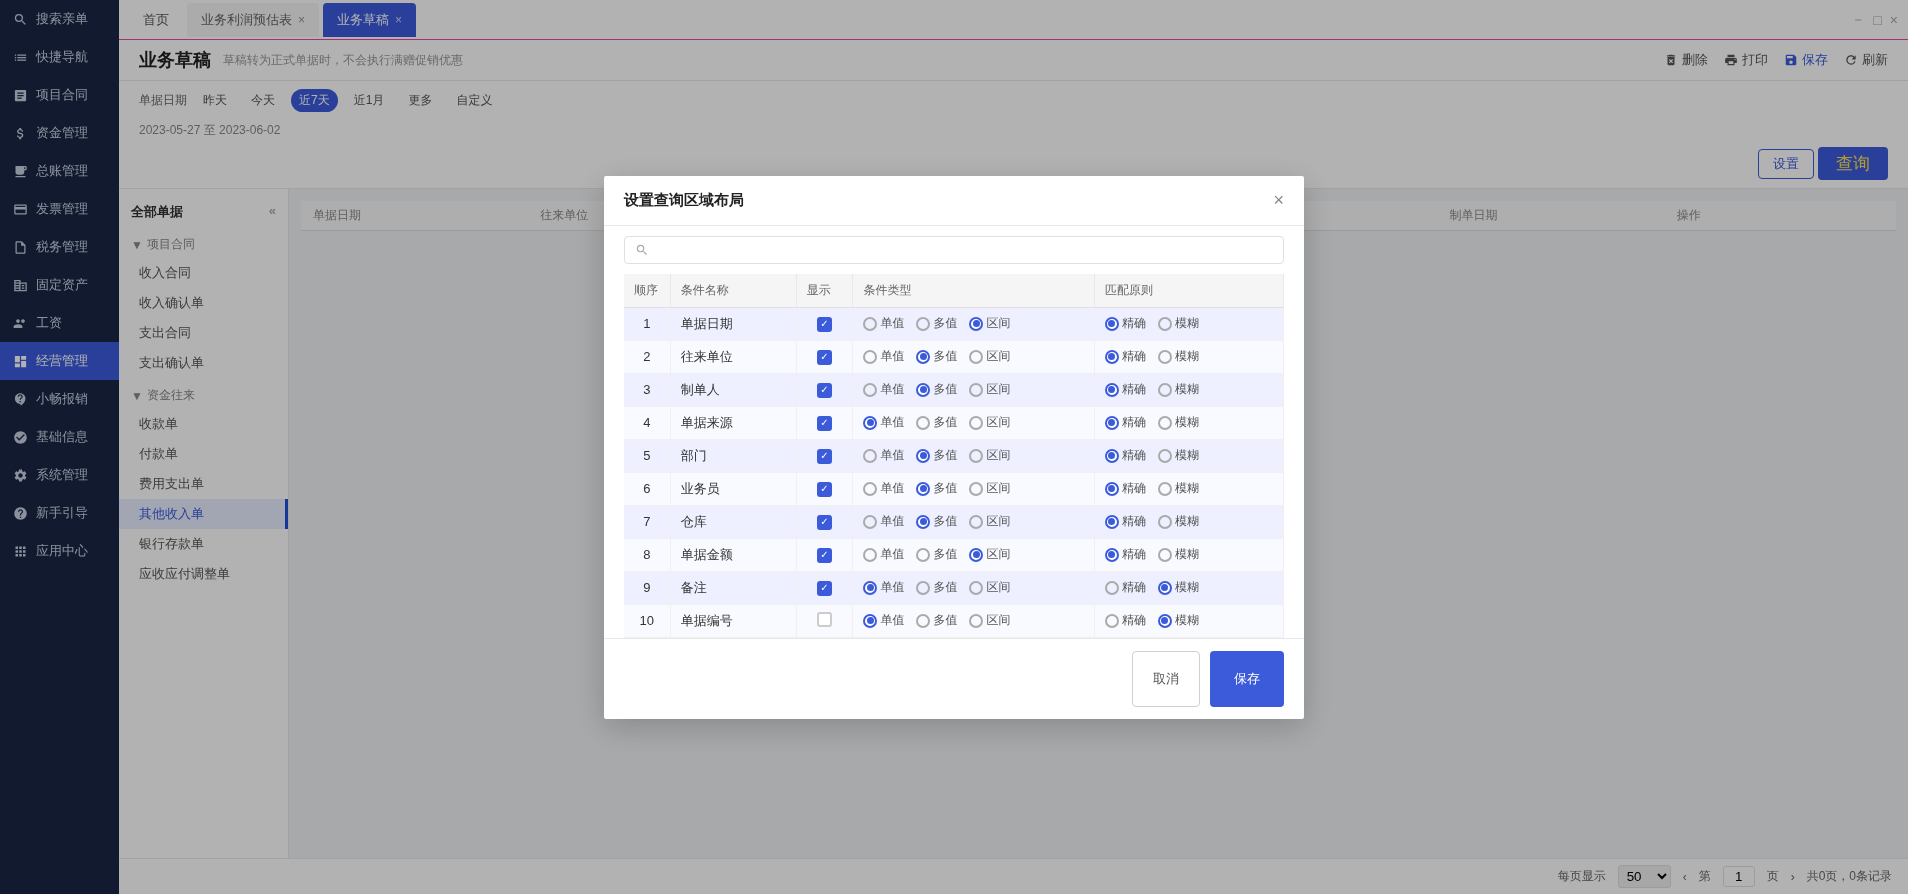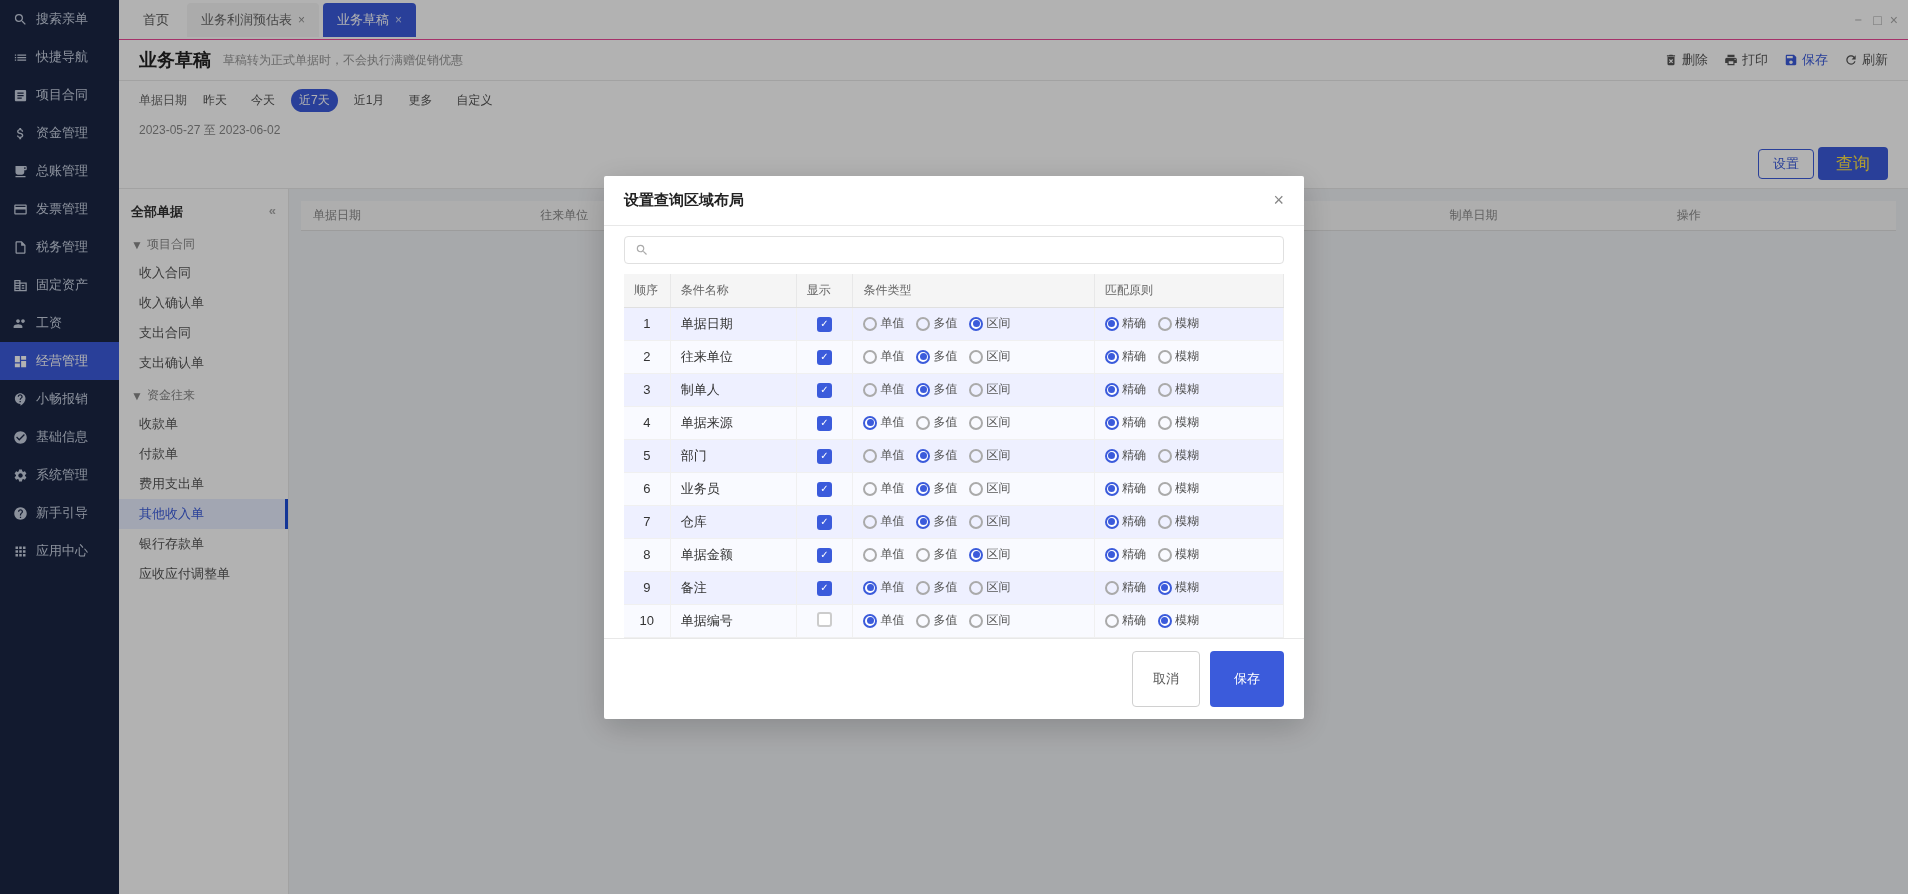--- a/index.html
+++ b/index.html
@@ -346,20 +346,33 @@
           <span style="flex:1;">仓库</span>
           <span style="flex:1;">备注</span>
           <span style="flex:1;">单据金额</span>
           <span style="flex:1;">制单日期</span>
           <span style="flex:1;">操作</span>
         </div>
         <div class="empty-tip">未找到任何业务草稿</div>
       </div>
     </div>
 
+    <div class="bottom-bar">
+      <span>每页显示</span>
+      <select style="padding:2px 4px; border:1px solid #e0e0e0; border-radius:3px;">
+        <option>50</option>
+        <option>100</option>
+      </select>
+      <span style="cursor:pointer;">‹</span>
+      <span>第</span>
+      <input type="text" value="1" style="width: 32px; border: 1px solid rgb(224, 224, 224); border-radius: 3px; text-align: center; padding: 2px;">
+      <span>页</span>
+      <span style="cursor:pointer;">›</span>
+      <span>共0页，0条记录</span>
+    </div>
   </div>
 </div>
 
 <div class="overlay">
   <div class="modal">
 
     <div class="modal-header">
       <span class="modal-title">设置查询区域布局</span>
       <span class="modal-close">×</span>
     </div>

